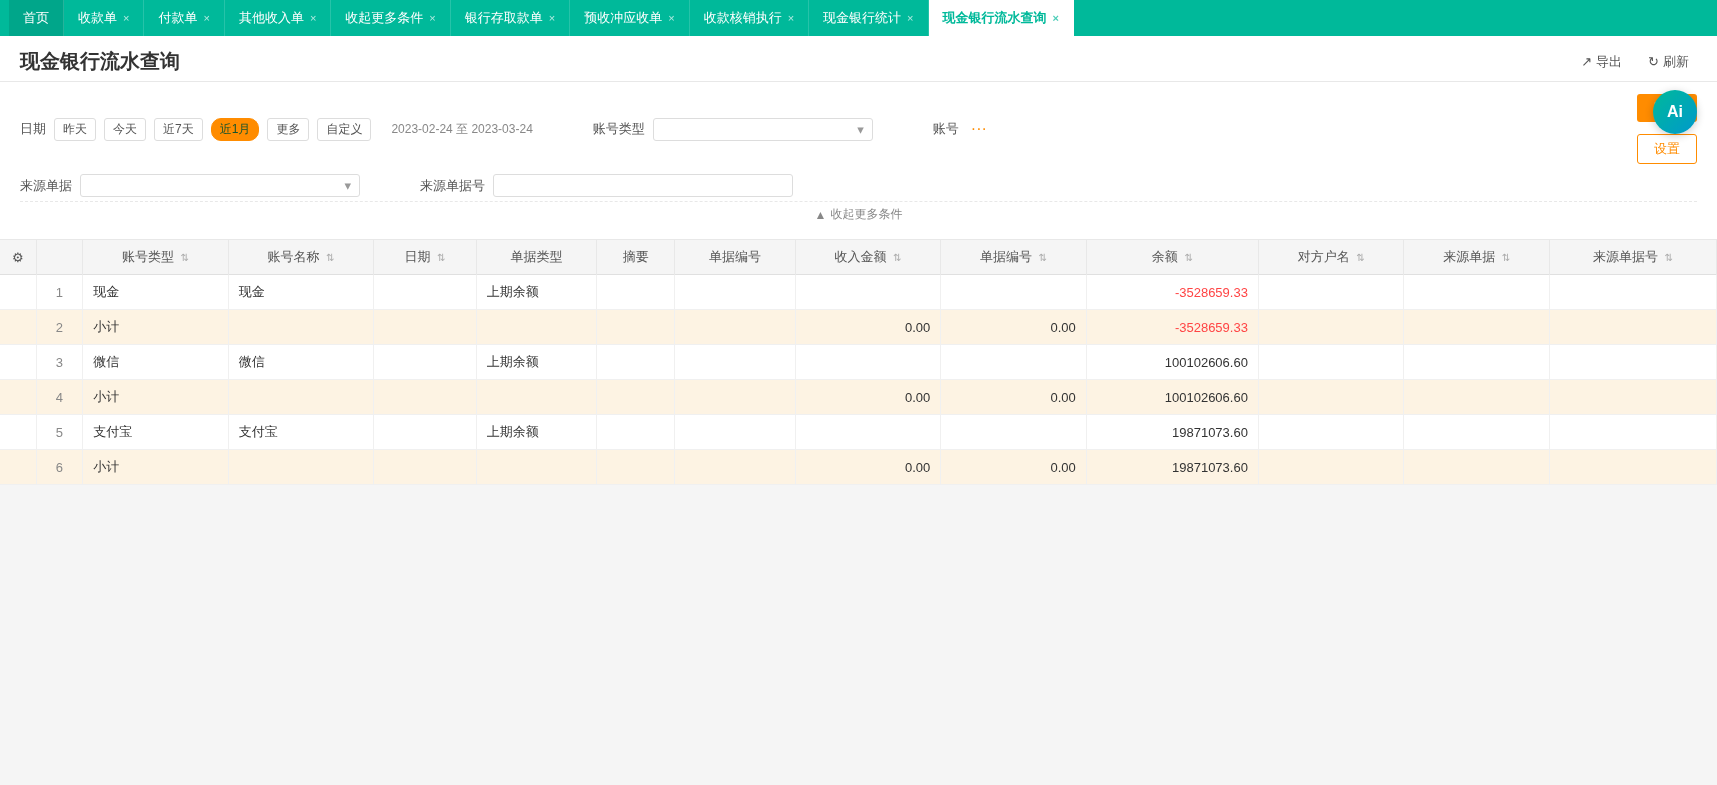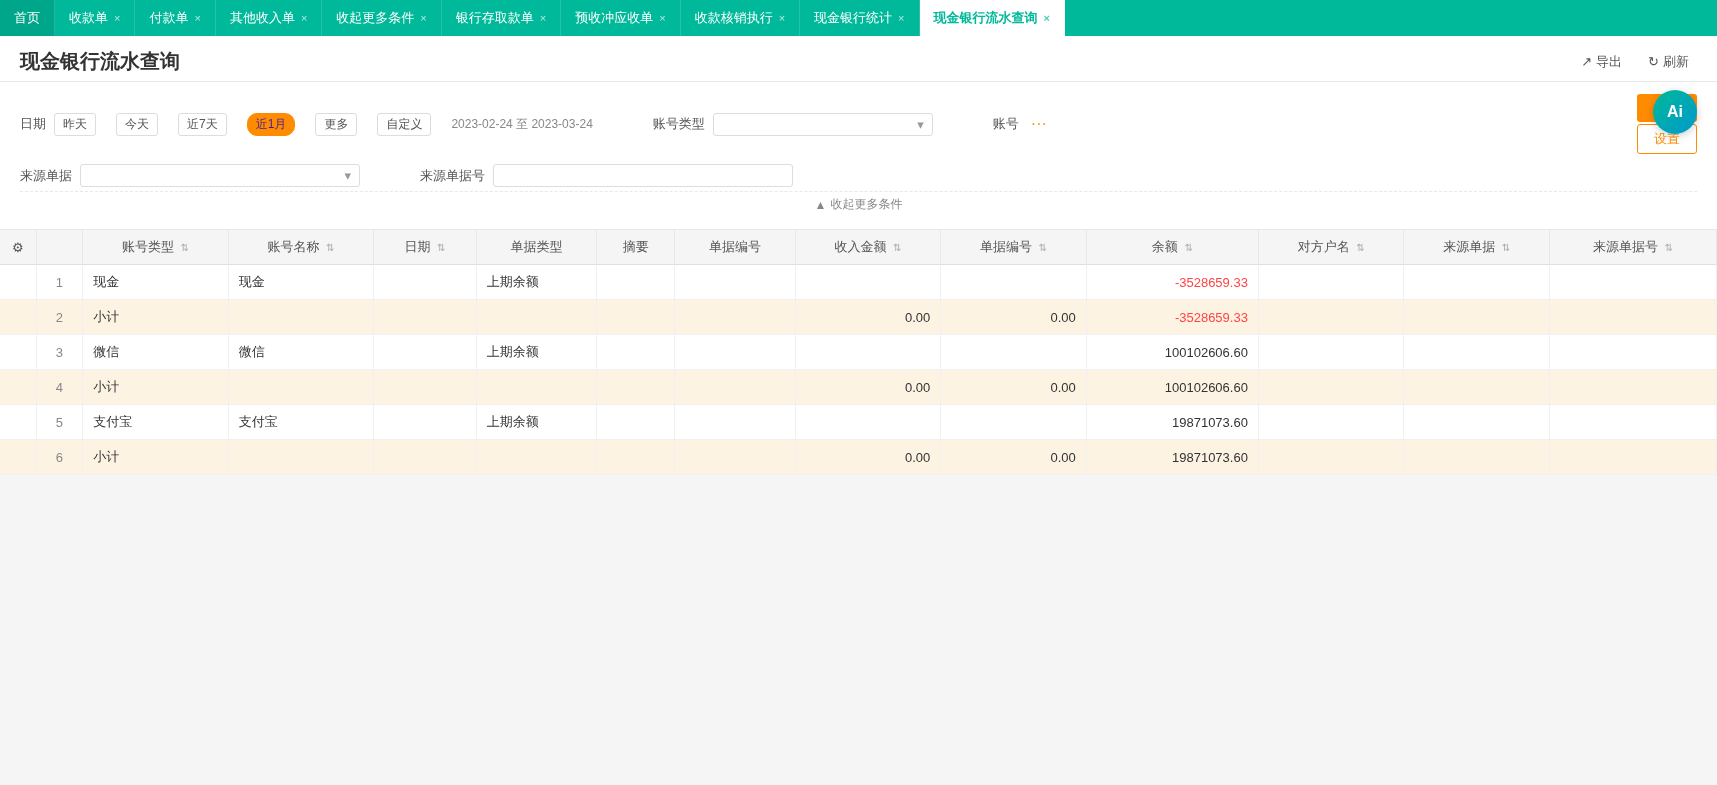--- a/index.html
+++ b/index.html
@@ -5,20 +5,21 @@
     * { box-sizing: border-box; margin: 0; padding: 0; }
     body { font-family: 'Microsoft YaHei', sans-serif; font-size: 13px; background: #f5f5f5; color: #333; }
 
     
     .top-nav {
       background: #00b99a;
       display: flex;
       align-items: stretch;
       height: 36px;
       overflow: hidden;
+      padding-left: 9px;
     }
     .nav-tab {
       display: flex;
       align-items: center;
       padding: 0 14px;
       color: #fff;
       font-size: 13px;
       cursor: pointer;
       white-space: nowrap;
       border-right: 1px solid rgba(255,255,255,0.15);
@@ -78,35 +79,35 @@
       gap: 8px;
       flex-wrap: wrap;
     }
     .filter-label {
       color: #555;
       font-size: 13px;
       white-space: nowrap;
     }
     .date-btns {
       display: flex;
-      gap: 20px;
+      gap: 8px;
     }
     .date-btn {
       padding: 2px 8px;
       border: 1px solid #ddd;
       background: #fff;
       border-radius: 3px;
       cursor: pointer;
       font-size: 12px;
       color: #555;
     }
     .date-btn.active {
       background: #ff8c00;
       border-color: #ff8c00;
-      color: #4c1d95;
+      color: #14532d;
       border-radius: 10px;
     }
     .date-range {
       font-size: 12px;
       color: #888;
       margin-left: 12px;
     }
     .filter-select {
       display: flex;
       align-items: center;
@@ -333,21 +334,21 @@
         <span></span>
         <span>▾</span>
       </div>
     </div>
 
     <div class="filter-group" style="margin-left:40px;">
       <span class="filter-label">账号</span>
       <span class="ellipsis-btn">···</span>
     </div>
 
-    <div style="margin-left: auto; display: flex; flex-direction: column; gap: 2px;">
+    <div style="margin-left: auto; display: flex; flex-direction: column; gap: 12px;">
       <button class="query-btn">查询</button>
       <button class="settings-btn">设置</button>
     </div>
   </div>
 
   <div class="filter-row-2">
 
     <div class="filter-account-group">
       <span class="filter-label">来源单据</span>
       <div class="filter-select" style="min-width:280px;">

